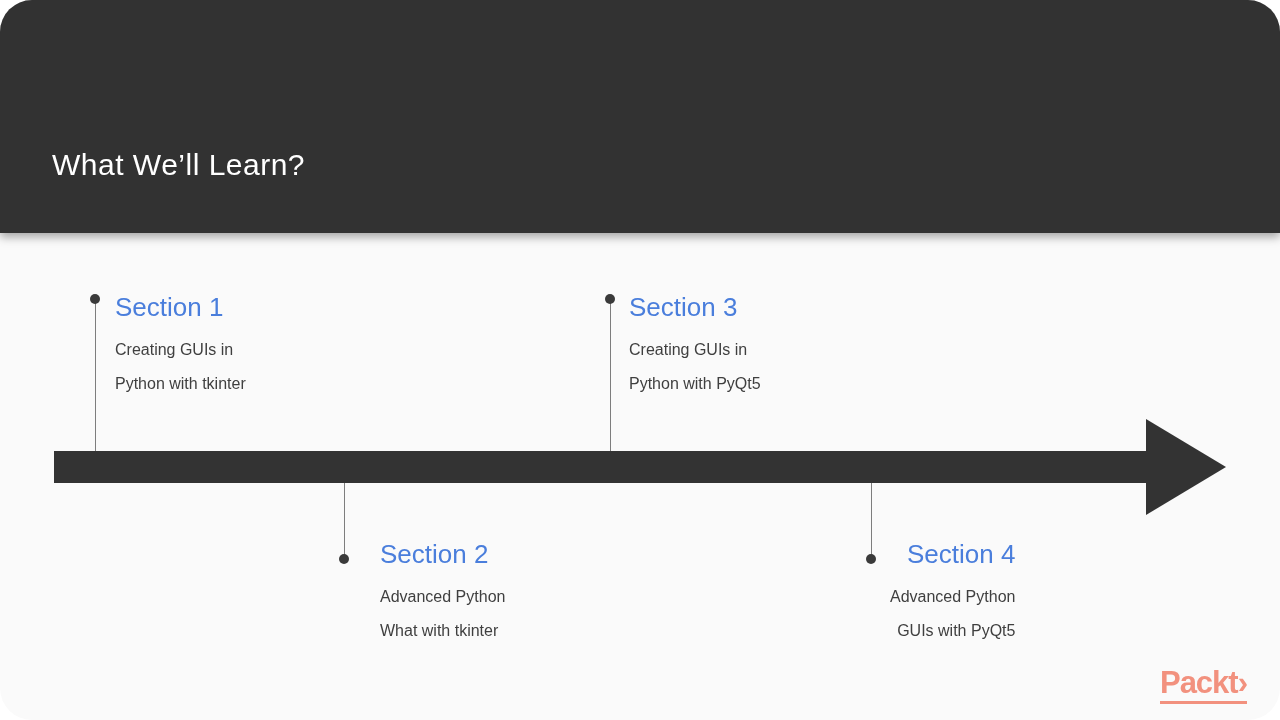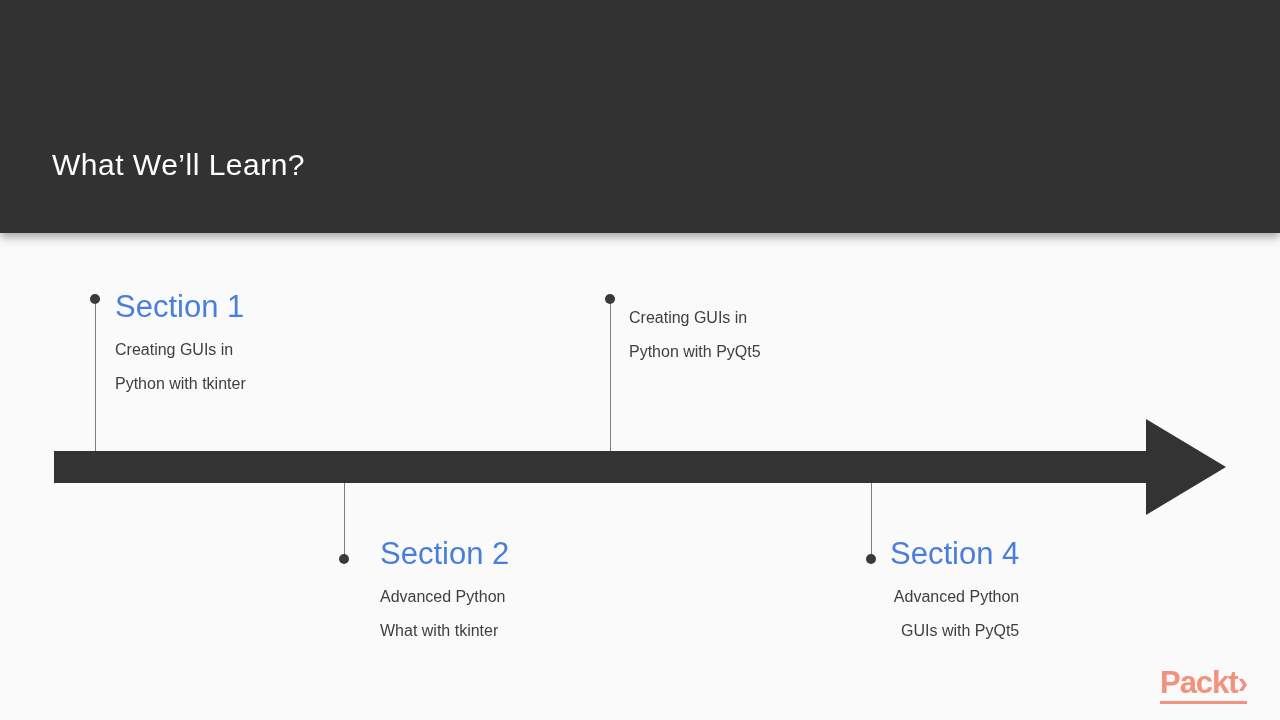--- a/index.html
+++ b/index.html
@@ -5,20 +5,21 @@
   * { margin: 0; padding: 0; box-sizing: border-box; }
   html, body { width: 1280px; height: 720px; overflow: hidden; }
   body { font-family: "Liberation Sans", "DejaVu Sans", sans-serif; }
 
   .slide {
     position: relative;
     width: 1280px;
     height: 720px;
     background: #fafafa;
     overflow: hidden;
+    border-radius: 32px;
   }
 
   
   .header {
     position: absolute;
     top: 0; left: 0;
     width: 1280px;
     height: 233px;
     background: #323232;
     box-shadow: 0 4px 9px rgba(0,0,0,0.35);
@@ -78,21 +79,21 @@
   .dot.d3 { left: 605px; top: 294px; }
   .dot.d2 { left: 339px; top: 554px; }
   .dot.d4 { left: 866px; top: 554px; }
 
   
   .section {
     position: absolute;
     z-index: 4;
   }
   .section h2 {
-    font-size: 31px;
+    font-size: 26px;
     font-weight: 400;
     color: #4a7edc;
     line-height: 32px;
   }
   .section p {
     margin-top: 10px;
     font-size: 16px;
     font-weight: 400;
     color: #3f3f3f;
     line-height: 34px;
@@ -143,20 +144,21 @@
     <h2>Section 1</h2>
     <p><span>Creating GUIs in</span><br><span>Python with tkinter</span></p>
   </div>
 
   <div class="section s2">
     <h2>Section 2</h2>
     <p><span>Advanced Python</span><br><span>What with tkinter</span></p>
   </div>
 
   <div class="section s3">
+    <h2>Section 3</h2>
     <p><span>Creating GUIs in</span><br><span>Python with PyQt5</span></p>
   </div>
 
   <div class="section s4">
     <h2>Section 4</h2>
     <p><span>Advanced Python</span><br><span>GUIs with PyQt5</span></p>
   </div>
 
   <div class="brand">Packt›</div>
 

